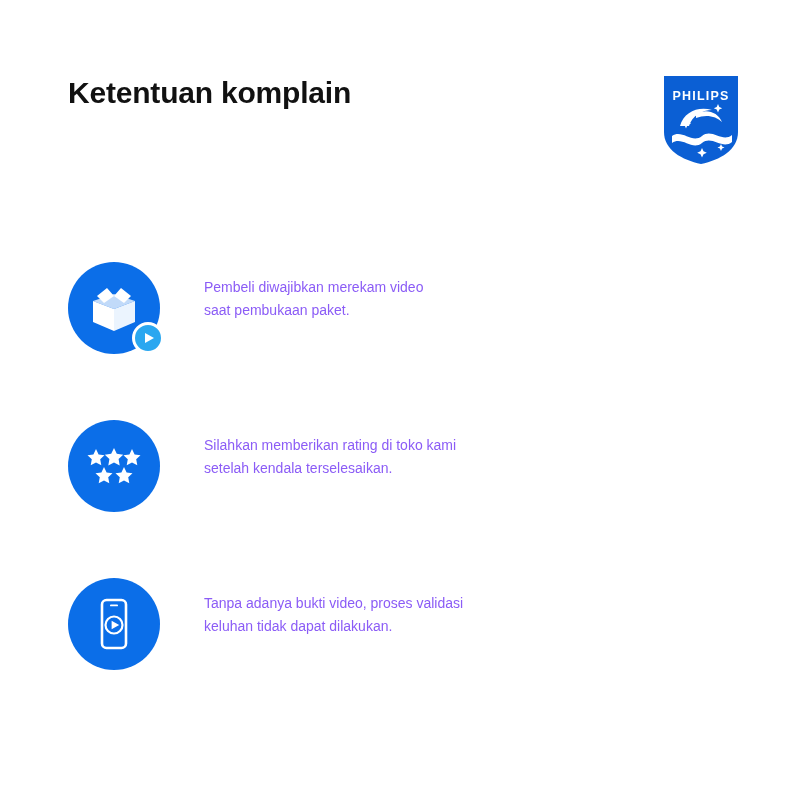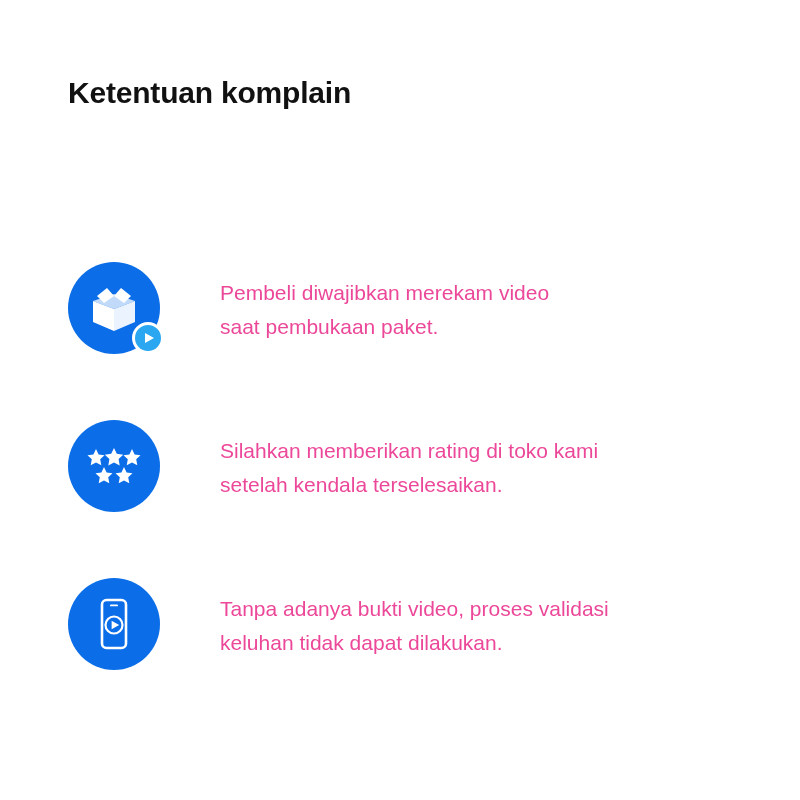--- a/index.html
+++ b/index.html
@@ -74,24 +74,24 @@
     background: #0b6ee8;
     flex: 0 0 92px;
     position: relative;
     display: flex;
     align-items: center;
     justify-content: center;
   }
   .badge svg { display: block; }
 
   .item-text {
-    margin-left: 60px;
-    font-size: 21px;
+    margin-left: 44px;
+    font-size: 14px;
     line-height: 1.62;
-    color: #ec4899;
+    color: #8b5cf6;
     padding-top: 14px;
     font-weight: 500;
   }
   .item-text .line {
     display: block;
     white-space: nowrap;
   }
 
   
   .play-bubble {
@@ -120,20 +120,38 @@
 </head>
 <body>
 
 <div class="page">
 
   <div class="header">
     <div class="title">
       <span class="line">Ketentuan komplain</span>
     </div>
 
+    <div class="logo">
+      <svg width="78" height="92" viewBox="0 0 78 92" xmlns="http://www.w3.org/2000/svg">
+        <path d="M2,2 H76 V58 C76,76 58,86 39,90 C20,86 2,76 2,58 Z" fill="#0b5fd4"></path>
+        <text x="39" y="26" text-anchor="middle" fill="#ffffff" font-family="Liberation Sans, sans-serif" font-size="12.5" font-weight="bold" letter-spacing="1.2">PHILIPS</text>
+        <g fill="#ffffff">
+
+          <path d="M10,62 C20,55 30,70 40,62 C50,54 60,69 70,61 L70,68 C60,76 50,61 40,69 C30,77 20,62 10,69 Z"></path>
+
+          <path d="M18,52 C22,38 36,32 50,36 C40,36 30,42 27,52 Z"></path>
+          <path d="M34,40 C44,34 56,38 60,48 C54,42 44,40 34,44 Z"></path>
+
+          <path d="M24,44 l1.6,3.6 l3.6,1.6 l-3.6,1.6 l-1.6,3.6 l-1.6,-3.6 l-3.6,-1.6 l3.6,-1.6 Z"></path>
+          <path d="M56,30 l1.3,2.9 l2.9,1.3 l-2.9,1.3 l-1.3,2.9 l-1.3,-2.9 l-2.9,-1.3 l2.9,-1.3 Z"></path>
+          <path d="M40,74 l1.5,3.3 l3.3,1.5 l-3.3,1.5 l-1.5,3.3 l-1.5,-3.3 l-3.3,-1.5 l3.3,-1.5 Z"></path>
+          <path d="M59,70 l1.1,2.4 l2.4,1.1 l-2.4,1.1 l-1.1,2.4 l-1.1,-2.4 l-2.4,-1.1 l2.4,-1.1 Z"></path>
+        </g>
+      </svg>
+    </div>
   </div>
 
   <div class="items">
 
     <div class="item">
       <div class="badge">
         <svg width="54" height="50" viewBox="0 0 54 50" xmlns="http://www.w3.org/2000/svg">
           <g fill="#ffffff">
 
             <path d="M10,13 L20,5 L27,13 L17,20 Z"></path>

